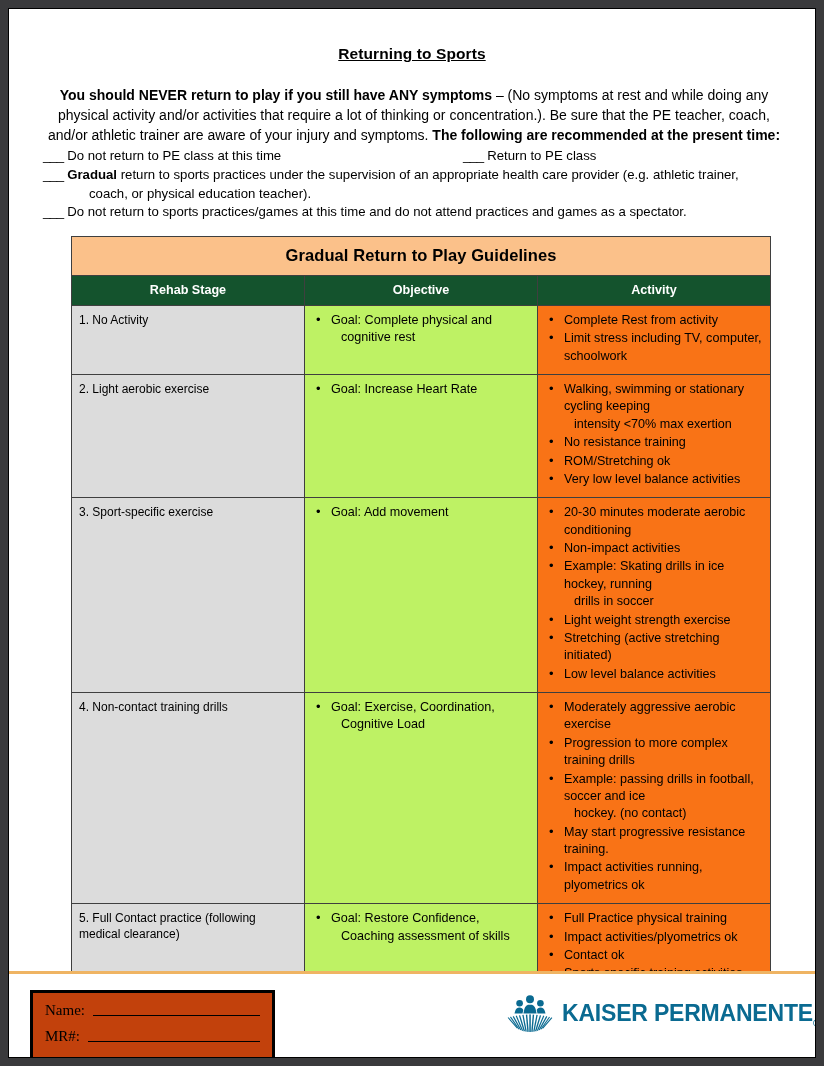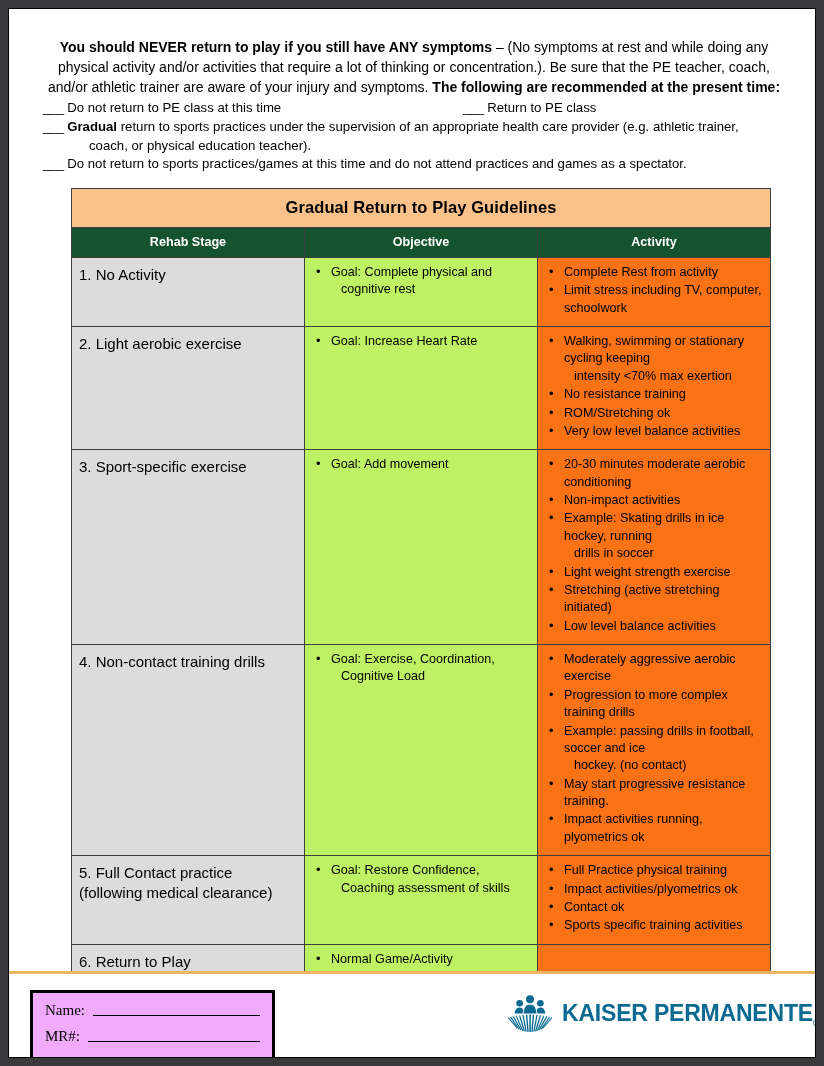--- a/index.html
+++ b/index.html
@@ -88,21 +88,21 @@
     background: #14532d;
     color: #ffffff;
     font-size: 12.6px;
     font-weight: bold;
     text-align: center;
     padding: 7px 4px 8px 4px !important;
     vertical-align: middle !important;
   }
   td.c-stage {
     background: #dcdcdc;
-    font-size: 15px;
+    font-size: 12px;
     color: #000;
     padding: 7px 6px 9px 7px !important;
     line-height: 1.33;
   }
   td.c-obj {
     background: #bef264;
     padding: 6px 6px 8px 4px !important;
   }
   td.c-act {
     background: #f97316;
@@ -165,21 +165,21 @@
   .footer {
     position: absolute;
     left: 0; right: 0; top: 965px; bottom: 0;
     background: #fff;
   }
   .idbox {
     position: absolute;
     left: 21px; top: 16px;
     width: 245px; height: 72px;
     border: 3px solid #000;
-    background: #f0abfc;
+    background: #c2410c;
     font-family: "Liberation Serif", serif;
   }
   .idrow {
     display: flex;
     align-items: flex-end;
     font-size: 15px;
     color: #000;
     margin: 9px 0 0 12px;
     width: 215px;
   }
@@ -208,20 +208,21 @@
     white-space: nowrap;
   }
   .logo-reg { font-size: 11px; vertical-align: sub; }
 </style>
 </head>
 <body>
 
 <div class="page">
   <div class="content">
 
+    <div class="doc-title">Returning to Sports</div>
 
     <p class="intro"><b>You should NEVER return to play if you still have ANY symptoms</b><span> – (No symptoms at rest and while doing any physical activity and/or activities that require a lot of thinking or concentration.).  Be sure that the PE teacher, coach, and/or athletic trainer are aware of your injury and symptoms.  </span><b>The following are recommended at the present time:</b></p>
 
     <div class="checks">
       <div class="check-row">
         <div class="col-a">
           <span class="check-line"><span class="blank">___</span> <span>Do not return to PE class at this time</span></span>
         </div>
         <div>
           <span class="check-line"><span class="blank">___</span> <span>Return to PE class</span></span>

